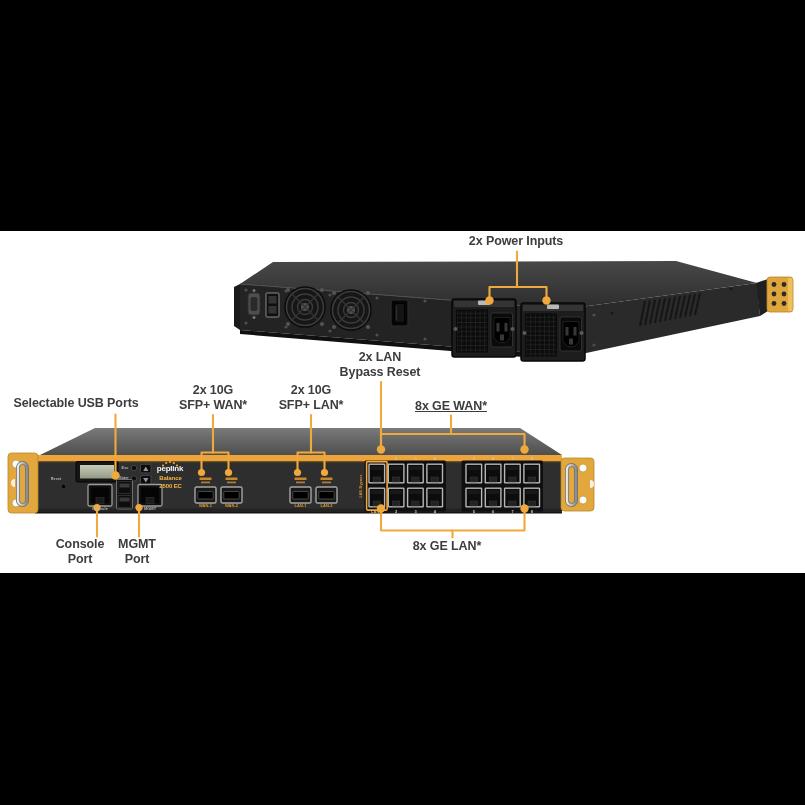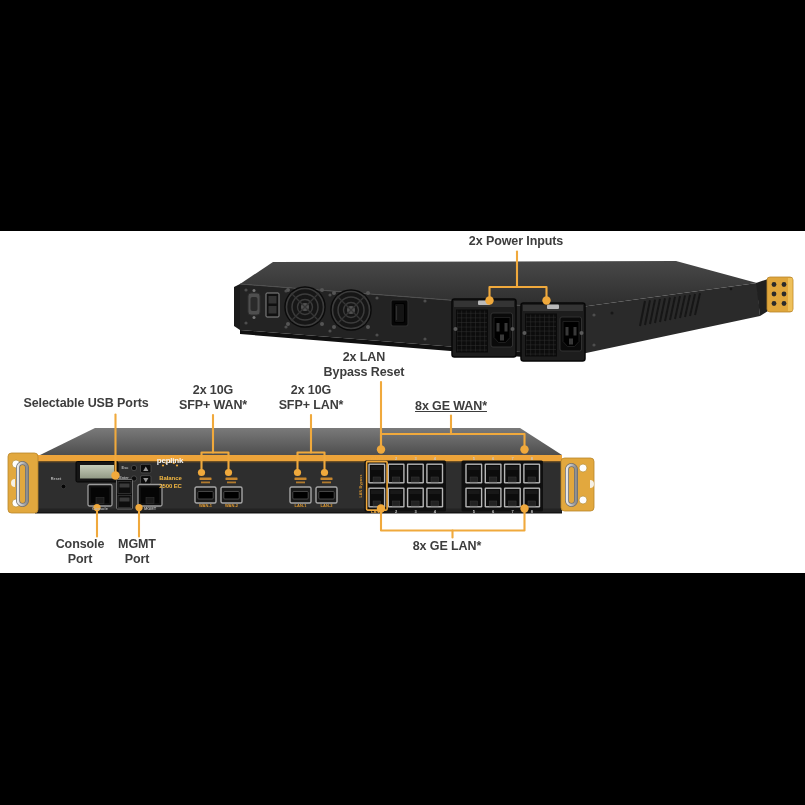--- a/index.html
+++ b/index.html
@@ -284,45 +284,45 @@
         <circle cx="524.5" cy="218.5" r="4.2" fill="#F0A93C" stroke="none"></circle>
         <circle cx="381" cy="277.5" r="4.2" fill="#F0A93C" stroke="none"></circle>
         <circle cx="524.5" cy="277.5" r="4.2" fill="#F0A93C" stroke="none"></circle>
         <path d="M381,280 V299.5 H524.5 V280"></path>
         <path d="M452.5,299.5 V306.5"></path>
       </g>
     </svg>
 
     <div class="lbl" style="left:516px;top:3px;">2x Power Inputs</div>
 
-    <div class="lbl" style="left:364px;top:119px;">
+    <div class="lbl" style="left:380px;top:119px;">
       <div>2x LAN</div>
       <div>Bypass Reset</div>
     </div>
-    <div class="lbl" style="left:76px;top:165px;margin-left:10px;">Selectable USB Ports</div>
+    <div class="lbl" style="left:76px;top:165px;">Selectable USB Ports</div>
     <div class="lbl" style="left:213px;top:152px;">
       <div>2x 10G</div>
       <div>SFP+ WAN*</div>
     </div>
     <div class="lbl" style="left:311px;top:152px;">
       <div>2x 10G</div>
       <div>SFP+ LAN*</div>
     </div>
     <div class="lbl" style="left:451px;top:168px;text-decoration:underline;">8x GE WAN*</div>
     <div class="lbl" style="left:80px;top:306px;">
       <div>Console</div>
       <div>Port</div>
     </div>
     <div class="lbl" style="left:137px;top:306px;">
       <div>MGMT</div>
       <div>Port</div>
     </div>
     <div class="lbl" style="left:447px;top:308px;">8x GE LAN*</div>
 
-    <div class="micro logo" style="left:170px;top:226px;">peplink</div>
+    <div class="micro logo" style="left:170px;top:234px;">peplink</div>
     <div class="micro model" style="left:170.5px;top:244px;">Balance</div>
     <div class="micro model" style="left:170.5px;top:251.5px;">2500 EC</div>
     <div class="micro m-tiny" style="left:125px;top:235.5px;">Esc</div>
     <div class="micro m-tiny" style="left:124px;top:246px;">Enter</div>
     <div class="micro m-tiny" style="left:56px;top:247px;">Reset</div>
     <div class="micro m-gray" style="left:100px;top:276px;">Console</div>
     <div class="micro m-gray" style="left:150px;top:276px;">MGMT</div>
     <div class="micro m-orange" style="left:205.5px;top:273px;">WAN-1</div>
     <div class="micro m-orange" style="left:231.5px;top:273px;">WAN-2</div>
     <div class="micro m-orange" style="left:300.5px;top:273px;">LAN-1</div>

